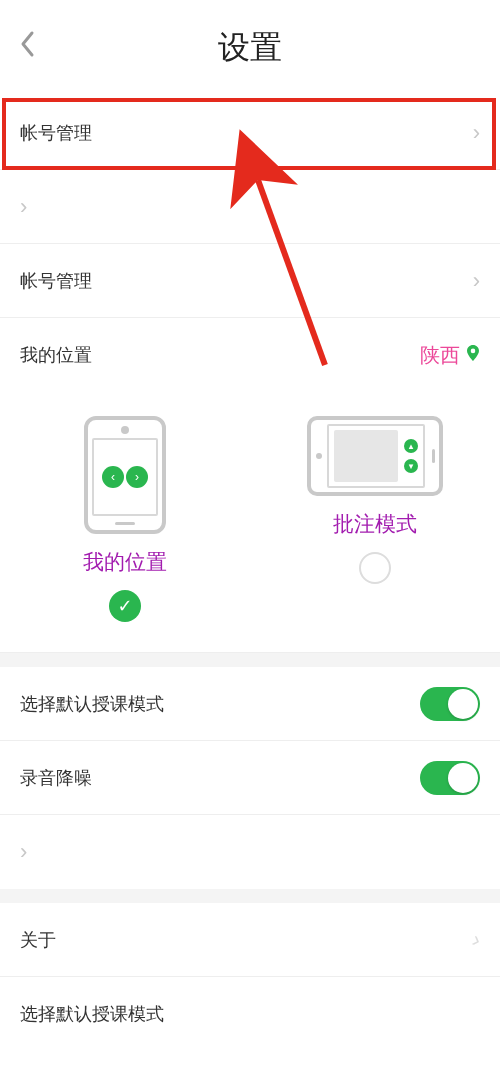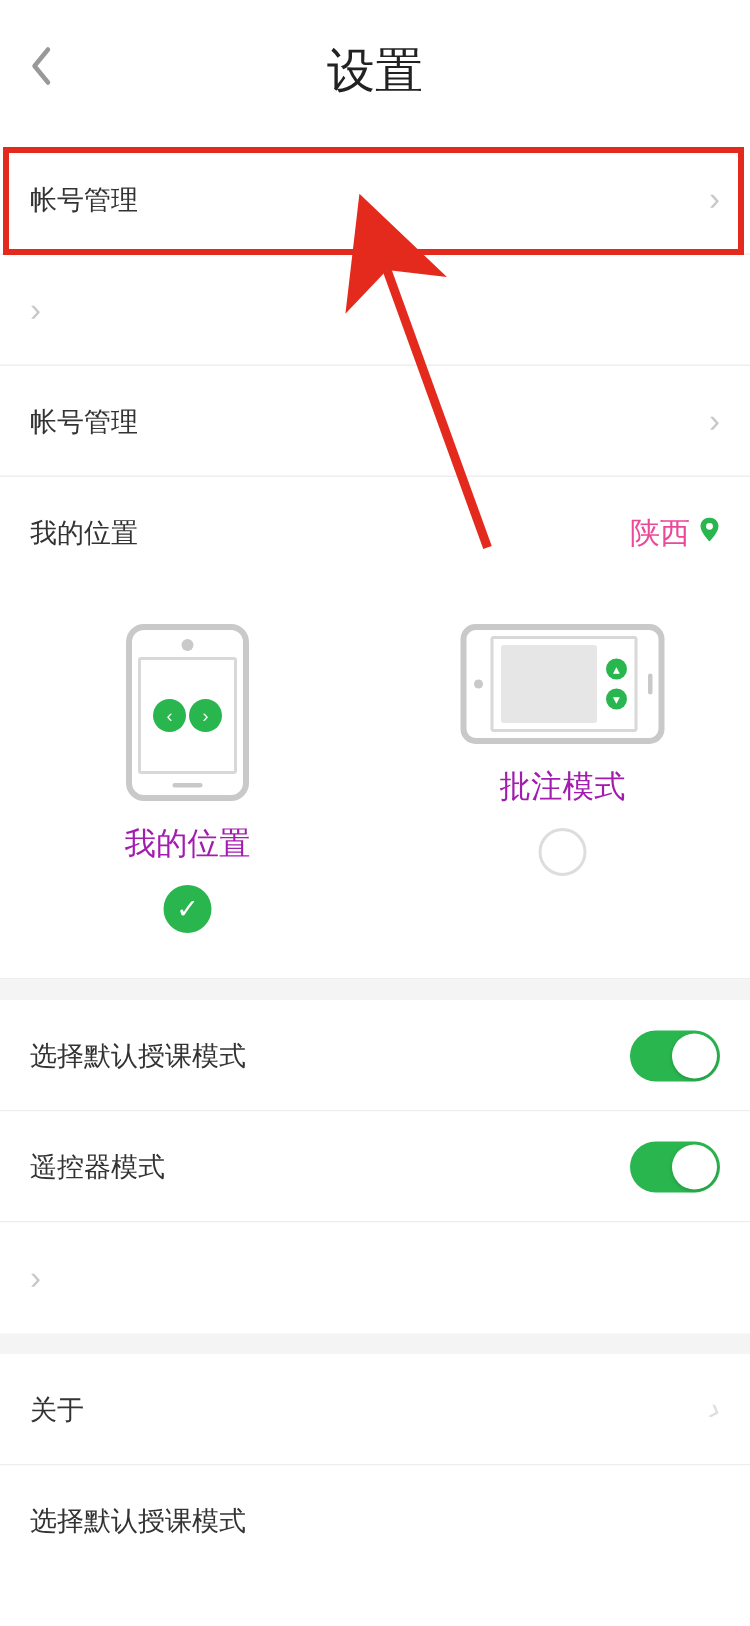--- a/index.html
+++ b/index.html
@@ -130,21 +130,21 @@
   <div class="gap"></div>
 
   <div class="group">
     <div class="row">
       <span class="label">选择默认授课模式</span>
       <span class="toggle on">
           <span class="knob"></span>
         </span>
     </div>
     <div class="row">
-      <span class="label">遥控器模式</span>
+      <span class="label">录音降噪</span>
       <span class="toggle on">
           <span class="knob"></span>
         </span>
     </div>
     <div class="row noborder">
       <span class="chevron">›</span>
     </div>
   </div>
 
   <div class="gap"></div>

